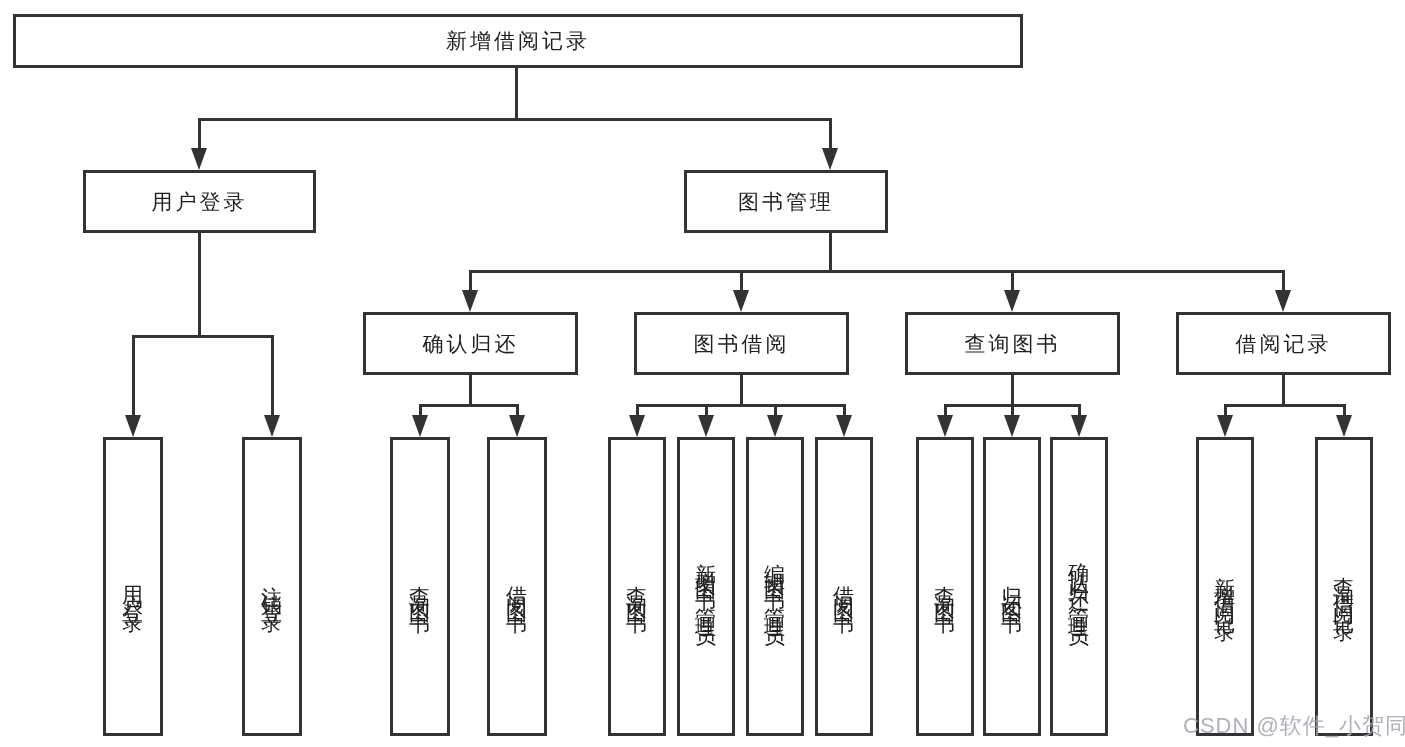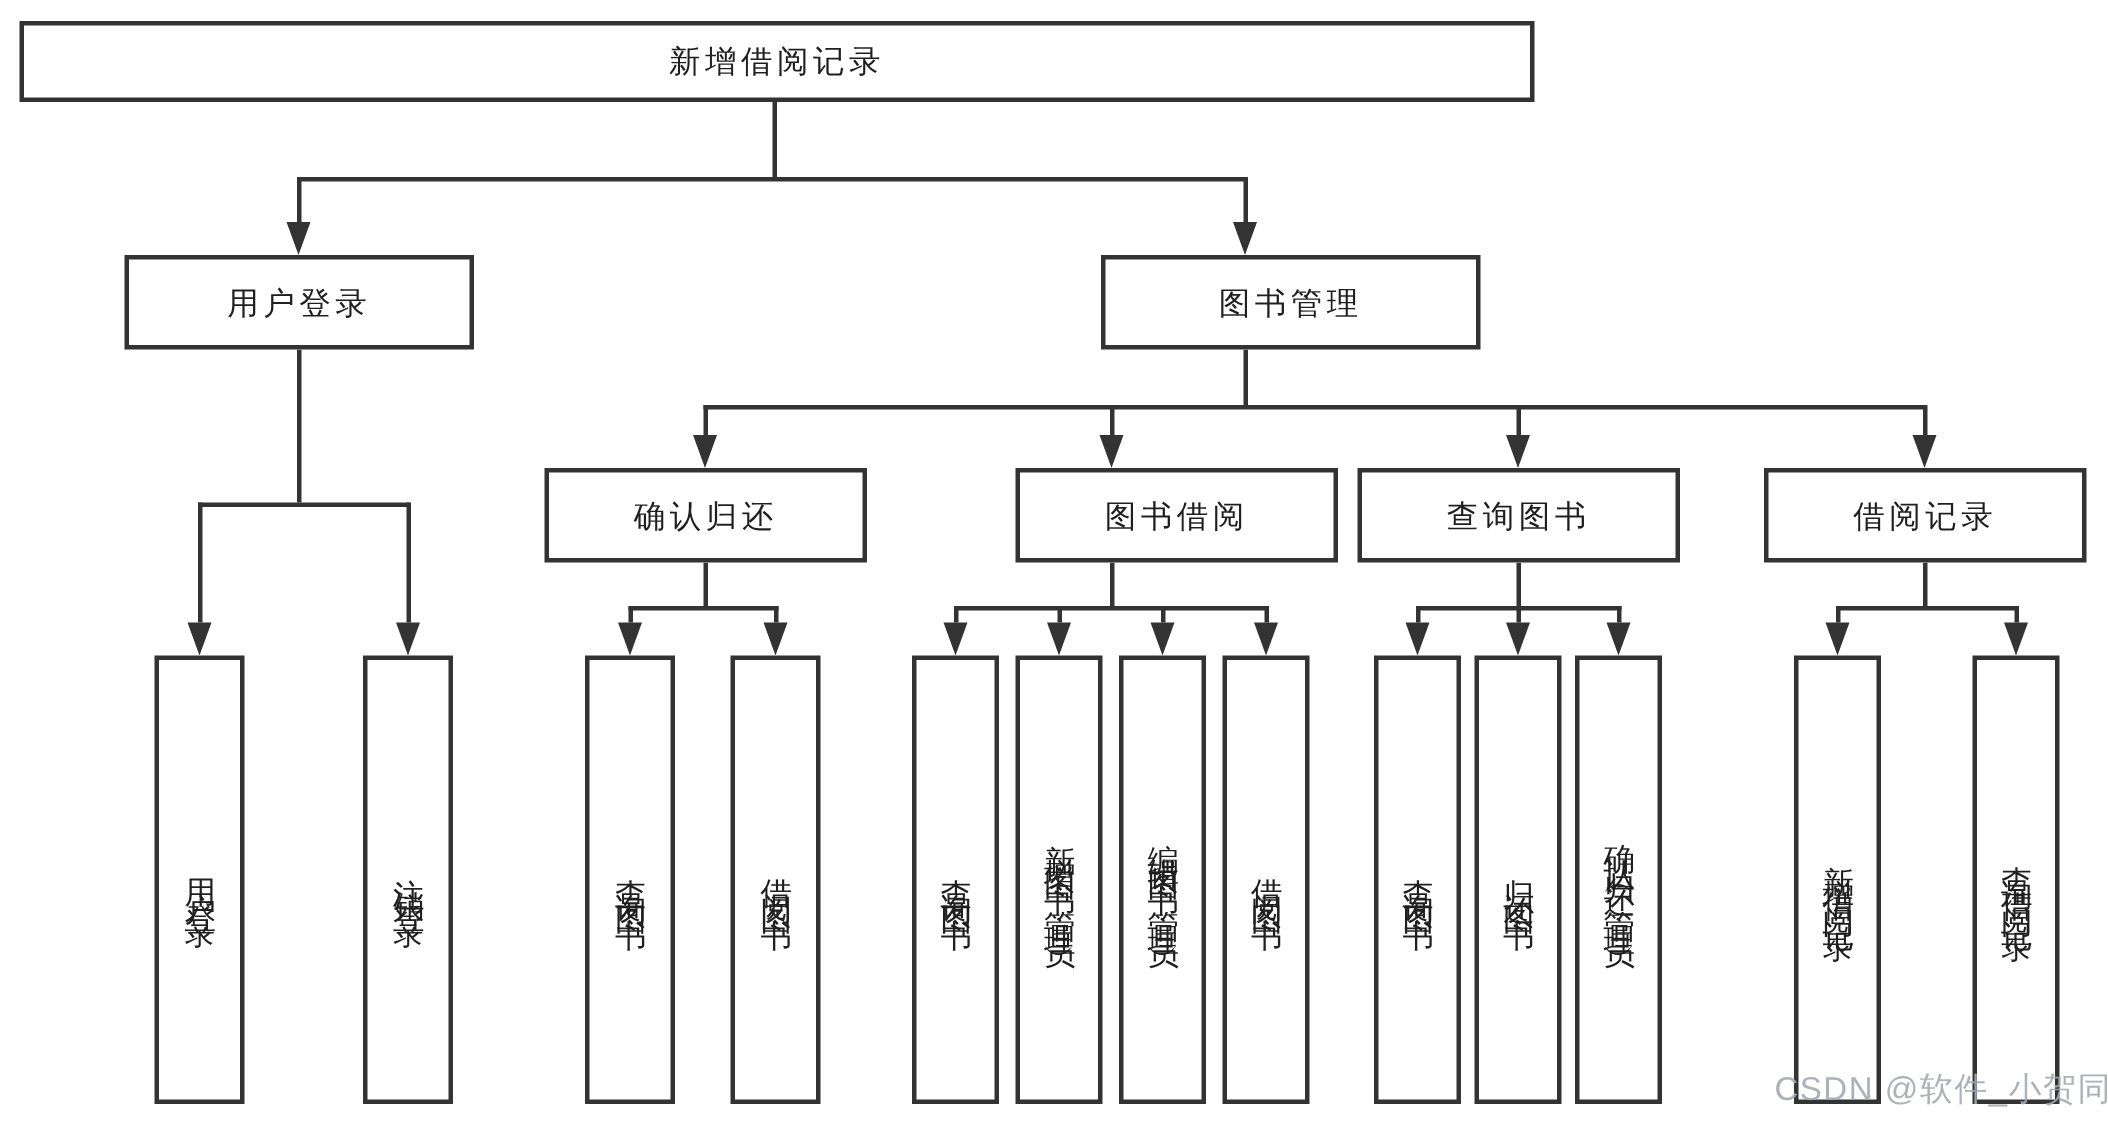--- a/index.html
+++ b/index.html
@@ -73,24 +73,24 @@
   }
 </style>
 </head>
 <body>
 
 <div class="canvas">
 
   <div class="hnode" style="left:13px; top:14px; width:1010px; height:54px;">新增借阅记录</div>
 
   <div class="hnode" style="left:83px; top:170px; width:233px; height:63px;">用户登录</div>
-  <div class="hnode" style="left:734px; top:170px; width:253px; height:63px;">图书管理</div>
+  <div class="hnode" style="left:684px; top:170px; width:204px; height:63px;">图书管理</div>
 
   <div class="hnode" style="left:363px; top:312px; width:215px; height:63px;">确认归还</div>
-  <div class="hnode" style="left:634px; top:312px; width:215px; height:63px;margin-left:43px;">图书借阅</div>
+  <div class="hnode" style="left:634px; top:312px; width:215px; height:63px;">图书借阅</div>
   <div class="hnode" style="left:905px; top:312px; width:215px; height:63px;">查询图书</div>
   <div class="hnode" style="left:1176px; top:312px; width:215px; height:63px;">借阅记录</div>
 
   <div class="vnode" style="left:103px; width:60px;">用户登录</div>
   <div class="vnode" style="left:242px; width:60px;">注销登录</div>
 
   <div class="vnode" style="left:390px; width:60px;">查询图书</div>
   <div class="vnode" style="left:487px; width:60px;">借阅图书</div>
 
   <div class="vnode" style="left:608px; width:58px;">查询图书</div>

